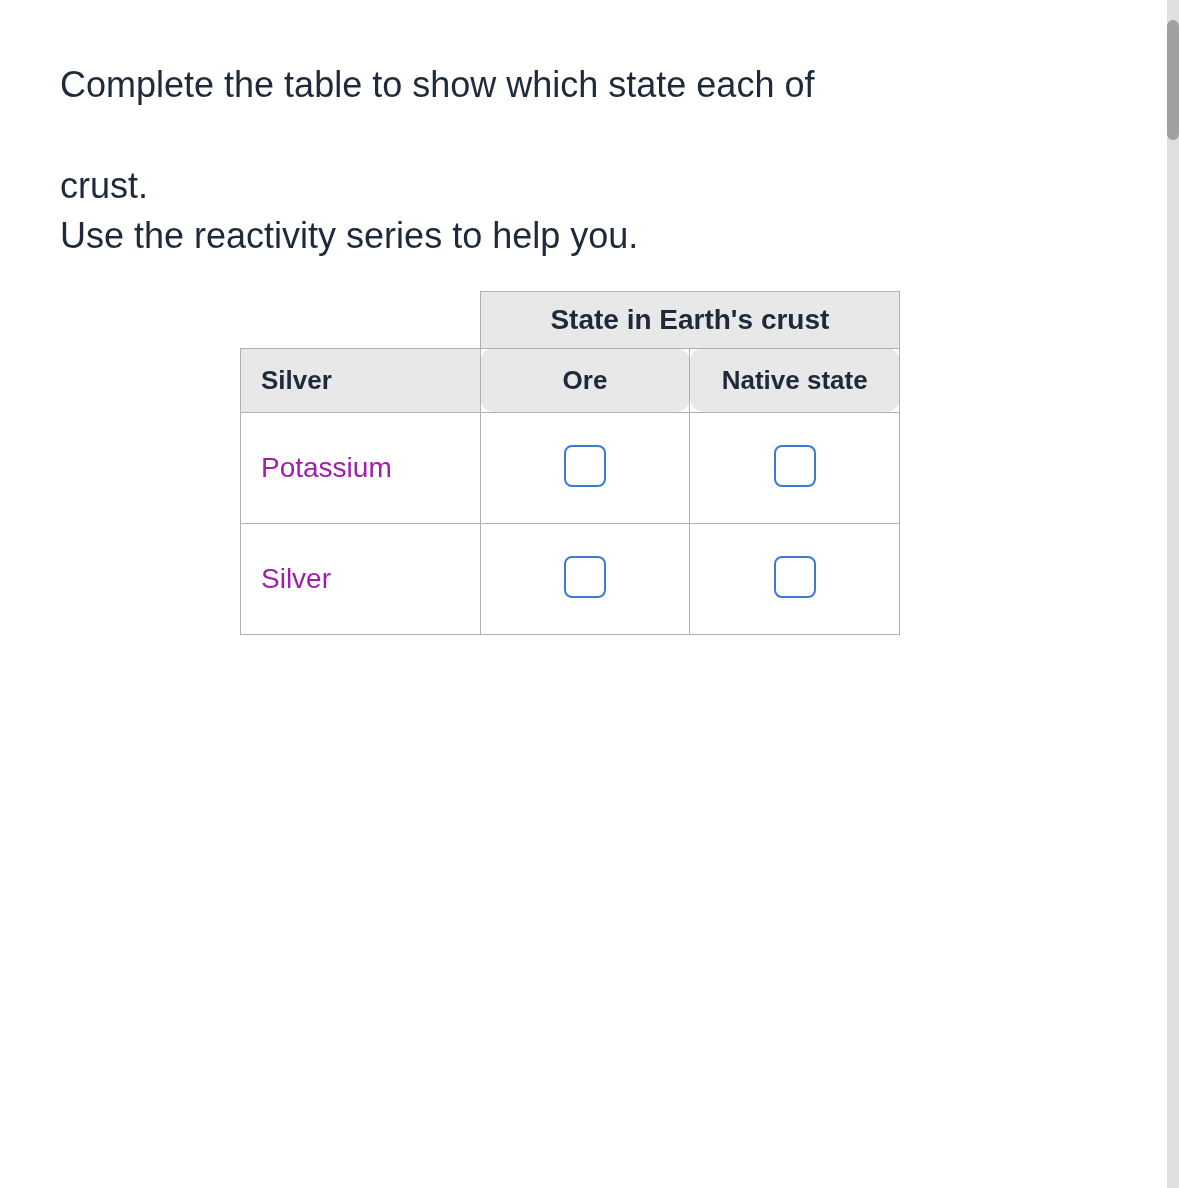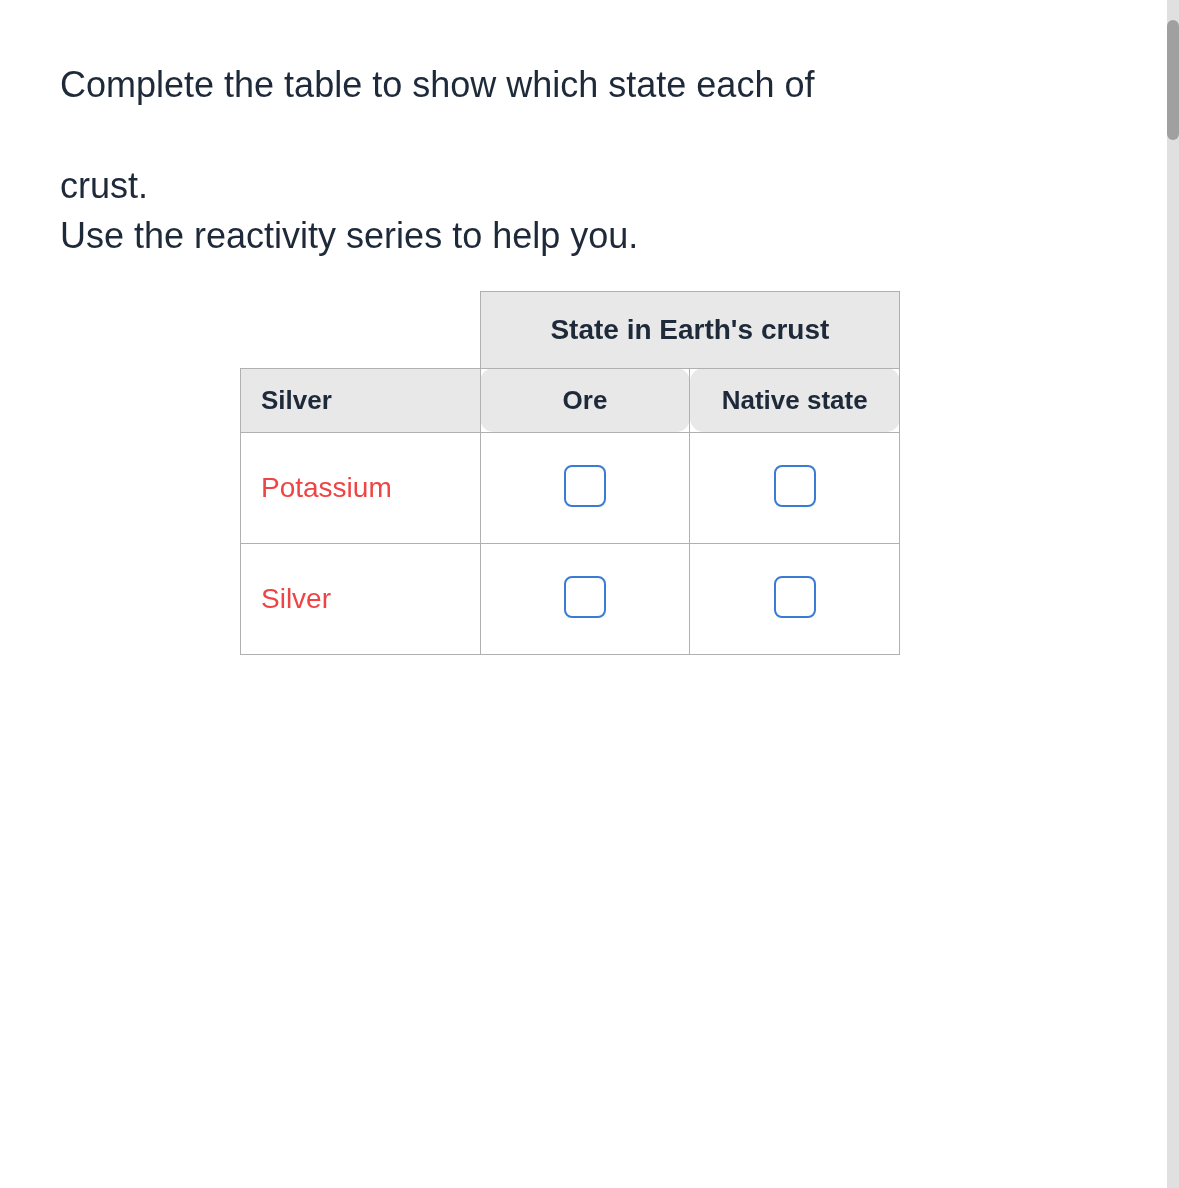--- a/index.html
+++ b/index.html
@@ -34,21 +34,21 @@
       border-collapse: collapse;
       width: 660px;
     }
 
     .header-group-cell {
       background-color: #e8e8e8;
       text-align: center;
       font-size: 28px;
       font-weight: 700;
       color: #1e2a3a;
-      padding: 22px 20px;
+      padding: 12px 20px;
       border: 1.5px solid #b0b0b0;
       border-bottom: none;
     }
 
     .subheader-row td {
       background-color: #e8e8e8;
       font-size: 26px;
       font-weight: 700;
       color: #1e2a3a;
       padding: 16px 20px;
@@ -60,21 +60,21 @@
     }
 
     .data-row td {
       border: 1.5px solid #b0b0b0;
       padding: 32px 20px;
       vertical-align: middle;
     }
 
     .metal-cell {
       font-size: 28px;
-      color: #ef4444;
+      color: #a21caf;
       width: 240px;
     }
 
     .checkbox-cell {
       text-align: center;
       width: 210px;
       border-radius: 14px;
     }
 
     .checkbox-custom {

